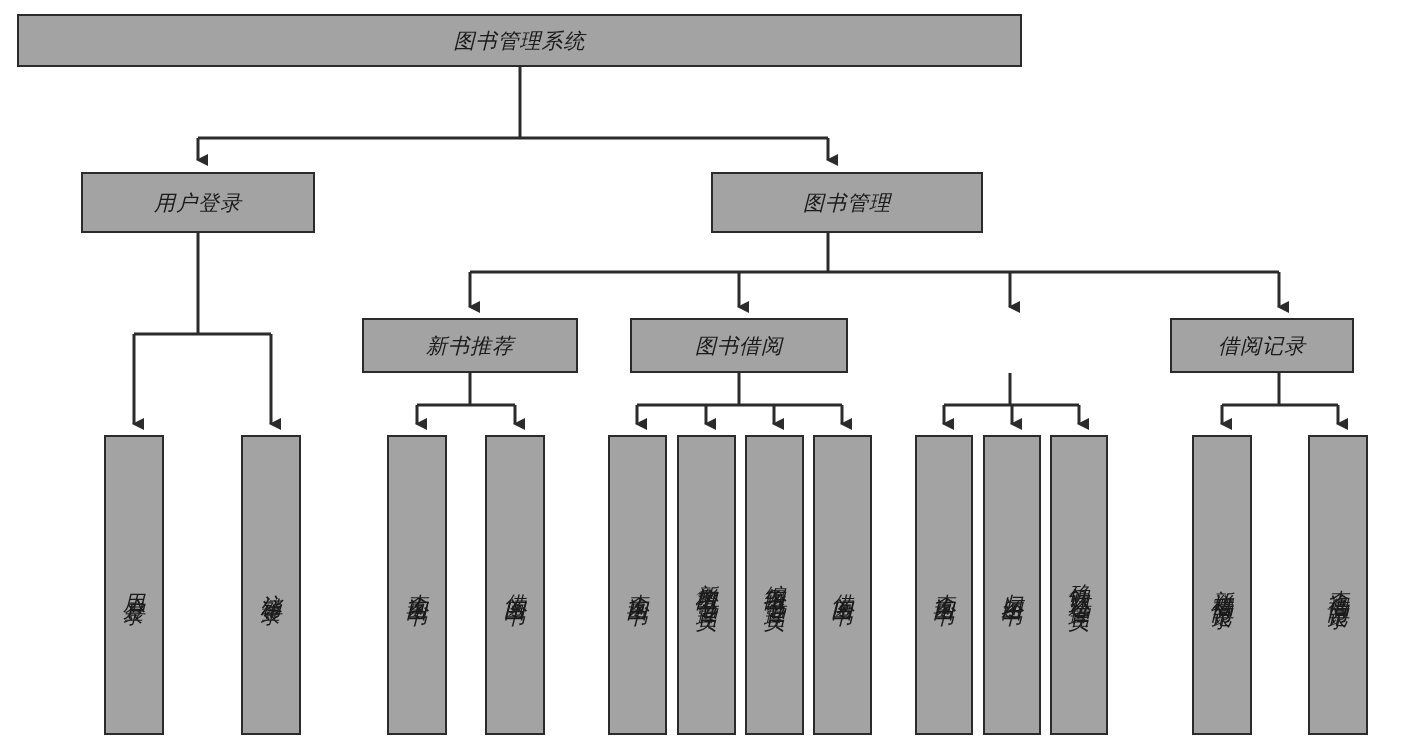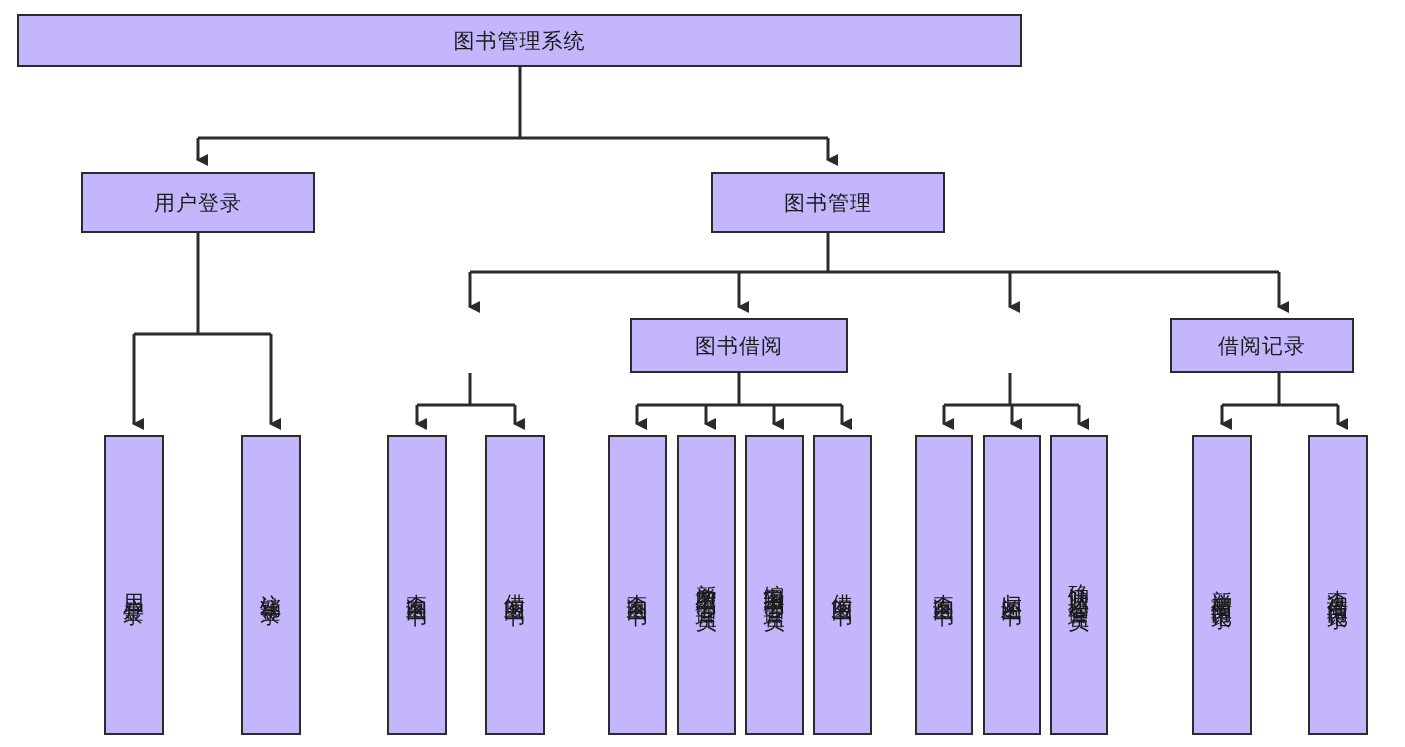--- a/index.html
+++ b/index.html
@@ -23,25 +23,26 @@
     position: absolute;
     left: 0;
     top: 0;
     width: 1405px;
     height: 747px;
   }
   .node {
     position: absolute;
     box-sizing: border-box;
     border: 2px solid #2b2b2b;
-    background: #c4b5fd;
+    background: #a3a3a3;
     display: flex;
     align-items: center;
     justify-content: center;
     color: #1a1a1a;
+    font-style: italic;
   }
   .node.h-node {
     font-size: 21px;
     letter-spacing: 1px;
   }
   .node.v-node {
     font-size: 21px;
   }
   .v-label {
     writing-mode: vertical-rl;
@@ -119,24 +120,27 @@
     </g>
   </svg>
 
   <div class="node h-node" style="left: 17px; top: 14px; width: 1005px; height: 53px;">
     <span class="h-label">图书管理系统</span>
   </div>
 
   <div class="node h-node" style="left: 81px; top: 172px; width: 234px; height: 61px;">
     <span class="h-label">用户登录</span>
   </div>
-  <div class="node h-node" style="left: 711px; top: 172px; width: 234px; height: 61px;">
+  <div class="node h-node" style="left: 711px; top: 172px; width: 272px; height: 61px;">
     <span class="h-label">图书管理</span>
   </div>
 
+  <div class="node h-node" style="left: 362px; top: 318px; width: 216px; height: 55px;">
+    <span class="h-label">新书推荐</span>
+  </div>
   <div class="node h-node" style="left: 630px; top: 318px; width: 218px; height: 55px;">
     <span class="h-label">图书借阅</span>
   </div>
   <div class="node h-node" style="left: 1170px; top: 318px; width: 184px; height: 55px;">
     <span class="h-label">借阅记录</span>
   </div>
 
   <div class="node v-node" style="left: 104px; top: 435px; width: 60px; height: 300px;">
     <span class="v-label">用户登录</span>
   </div>

